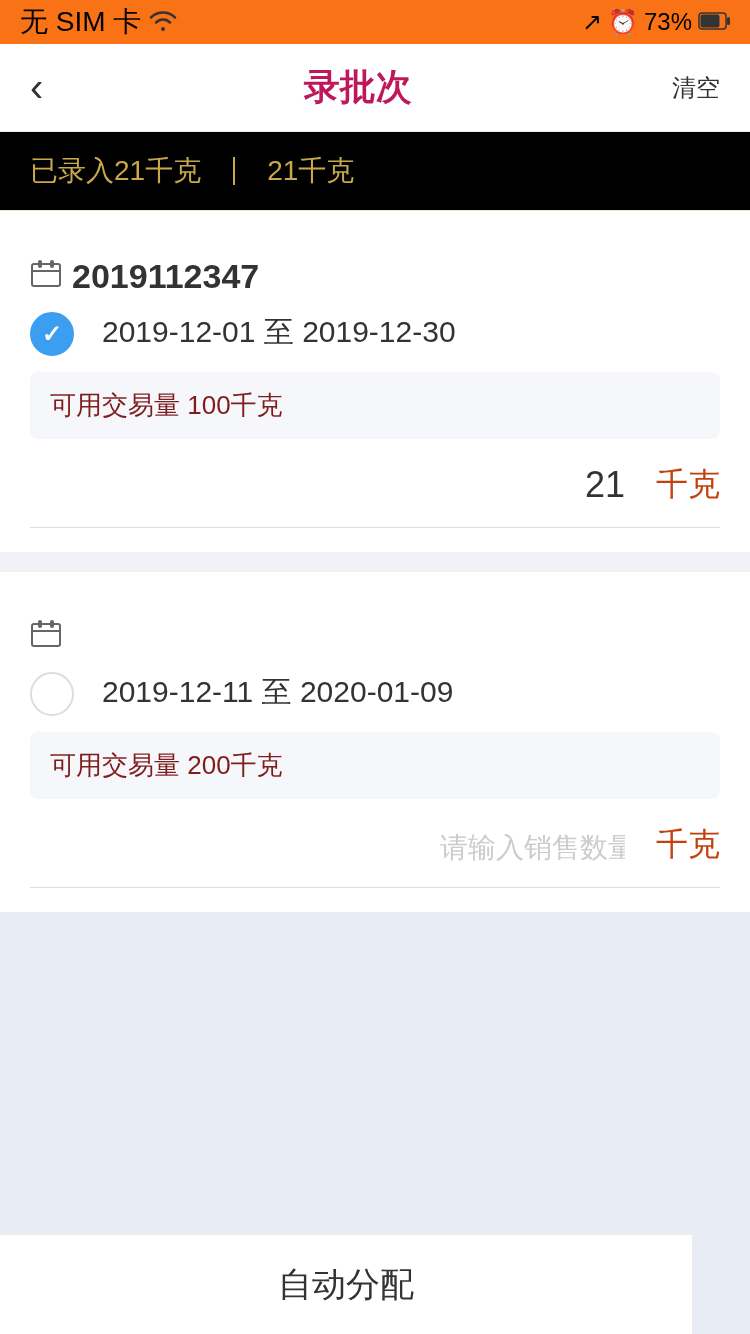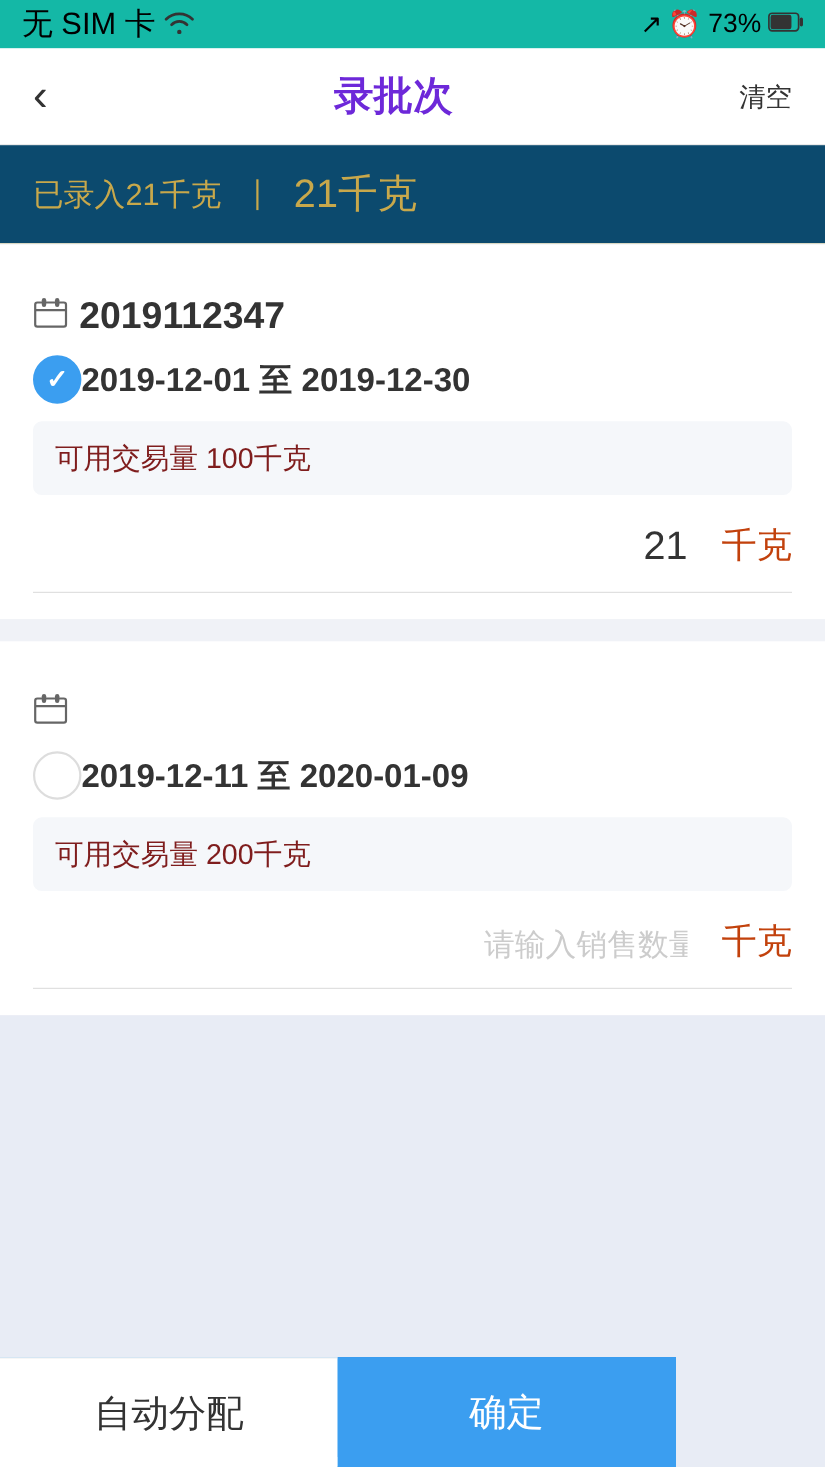--- a/index.html
+++ b/index.html
@@ -10,21 +10,21 @@
       font-family: -apple-system, "PingFang SC", "Helvetica Neue", sans-serif;
       background: #f0f2f7;
       overflow-x: hidden;
     }
 
     
     .status-bar {
       display: flex;
       align-items: center;
       justify-content: space-between;
-      background: #14b8a6;
+      background: #f97316;
       height: 44px;
       padding: 0 20px;
       font-size: 28px;
     }
     .status-left {
       display: flex;
       align-items: center;
       gap: 8px;
       font-size: 28px;
       font-weight: 500;
@@ -52,49 +52,49 @@
       border-bottom: 1px solid #e8e8e8;
     }
     .nav-back {
       font-size: 40px;
       color: #333;
       cursor: pointer;
     }
     .nav-title {
       font-size: 36px;
       font-weight: 600;
-      color: #6d28d9;
+      color: #be185d;
     }
     .nav-clear {
       font-size: 24px;
       color: #333;
       cursor: pointer;
     }
 
     
     .summary-bar {
-      background: #0c4a6e;
+      background: #000000;
       padding: 20px 30px;
       display: flex;
       align-items: center;
       gap: 32px;
       border-bottom: 1px solid #f0e8cc;
     }
     .summary-label {
       font-size: 28px;
       color: #c8a84b;
       font-weight: 500;
     }
     .summary-divider {
       width: 2px;
       height: 28px;
       background: #c8a84b;
     }
     .summary-value {
-      font-size: 36px;
+      font-size: 28px;
       color: #c8a84b;
       font-weight: 500;
     }
 
     
     .card {
       background: #fff;
       margin: 0;
       padding: 30px 30px 0 30px;
     }
@@ -109,24 +109,23 @@
       font-size: 32px;
       color: #666;
     }
     .card-id {
       font-size: 34px;
       font-weight: 600;
       color: #333;
     }
     .card-date-row {
       display: flex;
-      align-items: center;
-      gap: 0;
+      align-items: flex-start;
+      gap: 28px;
       margin-bottom: 16px;
-      font-weight: bold;
     }
     .radio-circle {
       width: 44px;
       height: 44px;
       border-radius: 50%;
       border: 2px solid #ddd;
       display: flex;
       align-items: center;
       justify-content: center;
       flex-shrink: 0;
@@ -197,21 +196,21 @@
       background: #e8ecf5;
       flex: 1;
       min-height: 500px;
     }
 
     
     .bottom-bar {
       position: fixed;
       bottom: 0;
       left: 0;
-      width: 614px;
+      width: 692px;
       display: flex;
       height: 100px;
     }
     .btn-auto {
       flex: 1;
       background: #fff;
       border: none;
       font-size: 34px;
       color: #333;
       display: flex;
@@ -332,14 +331,13 @@
     </div>
     <div class="input-underline"></div>
   </div>
 
   <div class="empty-area"></div>
 
 </div>
 
 <div class="bottom-bar">
   <button class="btn-auto">自动分配</button>
-  <button class="btn-confirm">确定</button>
 </div>
 
 </body></html>

